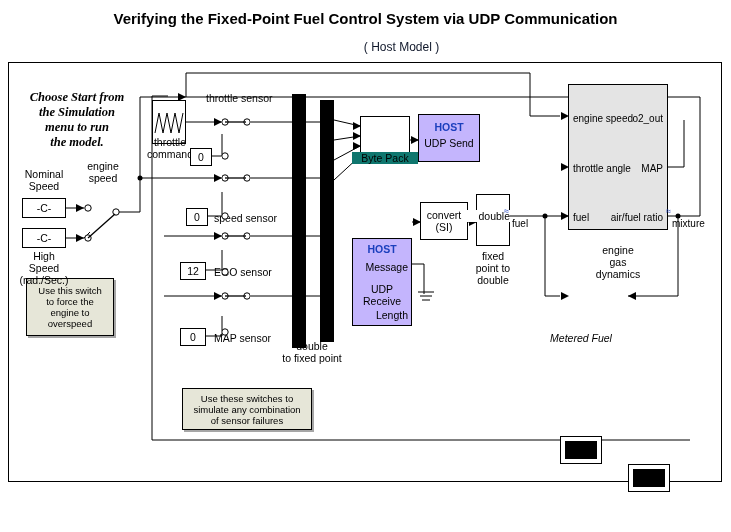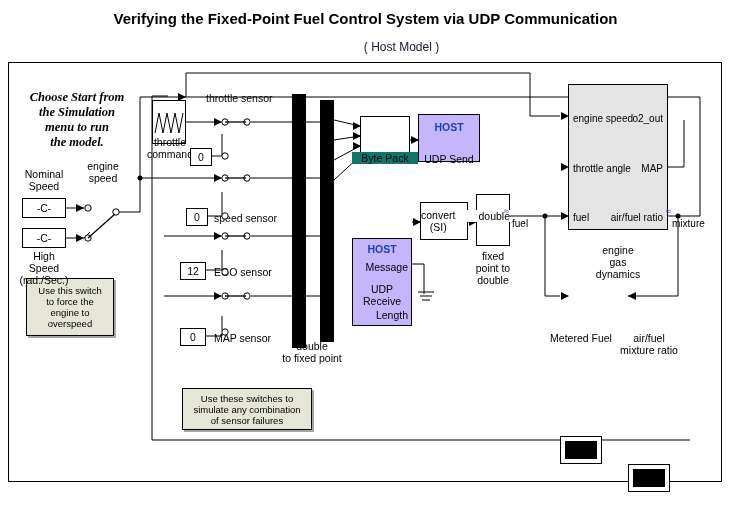--- a/index.html
+++ b/index.html
@@ -331,37 +331,37 @@
   <div class="abs bus" style="left:292px; top:94px; width:14px; height:254px;"></div>
   <div class="abs bus" style="left:320px; top:100px; width:14px; height:242px;"></div>
   <div class="abs lbl c" style="left:254px; top:340px; width:116px; white-space:pre-line;">double
 to fixed point</div>
 
   <div class="abs block" style="left:360px; top:116px; width:50px; height:46px;"></div>
   <div class="abs lbl c" style="left:352px; top:152px; width:66px; background:#0f766e;">Byte Pack</div>
 
   <div class="abs host-blk" style="left:418px; top:114px; width:62px; height:48px;">
     <div class="host-tag" style="margin-top:6px;">HOST</div>
-    <div class="blk-label" style="margin-top:20px;">UDP Send</div>
+    <div class="blk-label" style="margin-top:4px;">UDP Send</div>
   </div>
 
   <div class="abs host-blk" style="left:352px; top:190px; width:60px; height:88px;">
     <div class="host-tag" style="margin-top:4px;">HOST</div>
     <div class="inner-txt" style="position:absolute; right:3px; top:22px;text-align:center;">Message</div>
     <div class="blk-label" style="position:absolute; left:0; right:0; top:44px;">UDP Receive</div>
     <div class="inner-txt" style="position:absolute; right:3px; bottom:4px;">Length</div>
   </div>
 
   <svg class="abs" style="left:416px; top:288px; width:22px; height:16px;">
     <line x1="2" y1="4" x2="18" y2="4" stroke="#000"></line>
     <line x1="4" y1="8" x2="16" y2="8" stroke="#000"></line>
     <line x1="6" y1="12" x2="14" y2="12" stroke="#000"></line>
   </svg>
 
-  <div class="abs block" style="left:420px; top:202px; width:48px; height:38px; display:flex; align-items:center; ">
+  <div class="abs block" style="left:420px; top:202px; width:48px; height:38px; display:flex; align-items:center; justify-content:center;">
     <div class="blk-label" style="white-space:pre-line;">convert
 (SI)</div>
   </div>
 
   <div class="abs block" style="left:476px; top:194px; width:34px; height:52px;"></div>
   <div class="abs lbl r" style="left:466px; top:210px; width:44px; background:#fff;">double</div>
   <div class="abs lbl c" style="left:462px; top:250px; width:62px; white-space:pre-line;">fixed
 point to
 double</div>
 
@@ -379,21 +379,19 @@
   <div class="abs lbl c" style="left:578px; top:244px; width:80px; white-space:pre-line;">engine
 gas
 dynamics</div>
 
   <div class="abs sig-lbl" style="left:672px; top:218px;">mixture</div>
   <div class="abs sig-lbl blue" style="left:666px; top:206px; font-size:9px;">≈</div>
 
   <div class="abs scope" style="left:560px; top:300px; width:42px; height:28px;">
     <div class="scope-inner"></div>
   </div>
-  <div class="abs lbl c" style="left:540px; top:332px; width:82px;">Metered Fuel</div>
+  <div class="abs lbl c" style="left:540px; top:332px; width:82px;font-style:italic;">Metered Fuel</div>
 
   <div class="abs scope" style="left:628px; top:300px; width:42px; height:28px;">
     <div class="scope-inner"></div>
   </div>
-  <div class="abs lbl c" style="left:608px; top:332px; width:82px; white-space:pre-line;">air/fuel
-mixture ratio</div>
 
 </div>
 
 </body></html>

